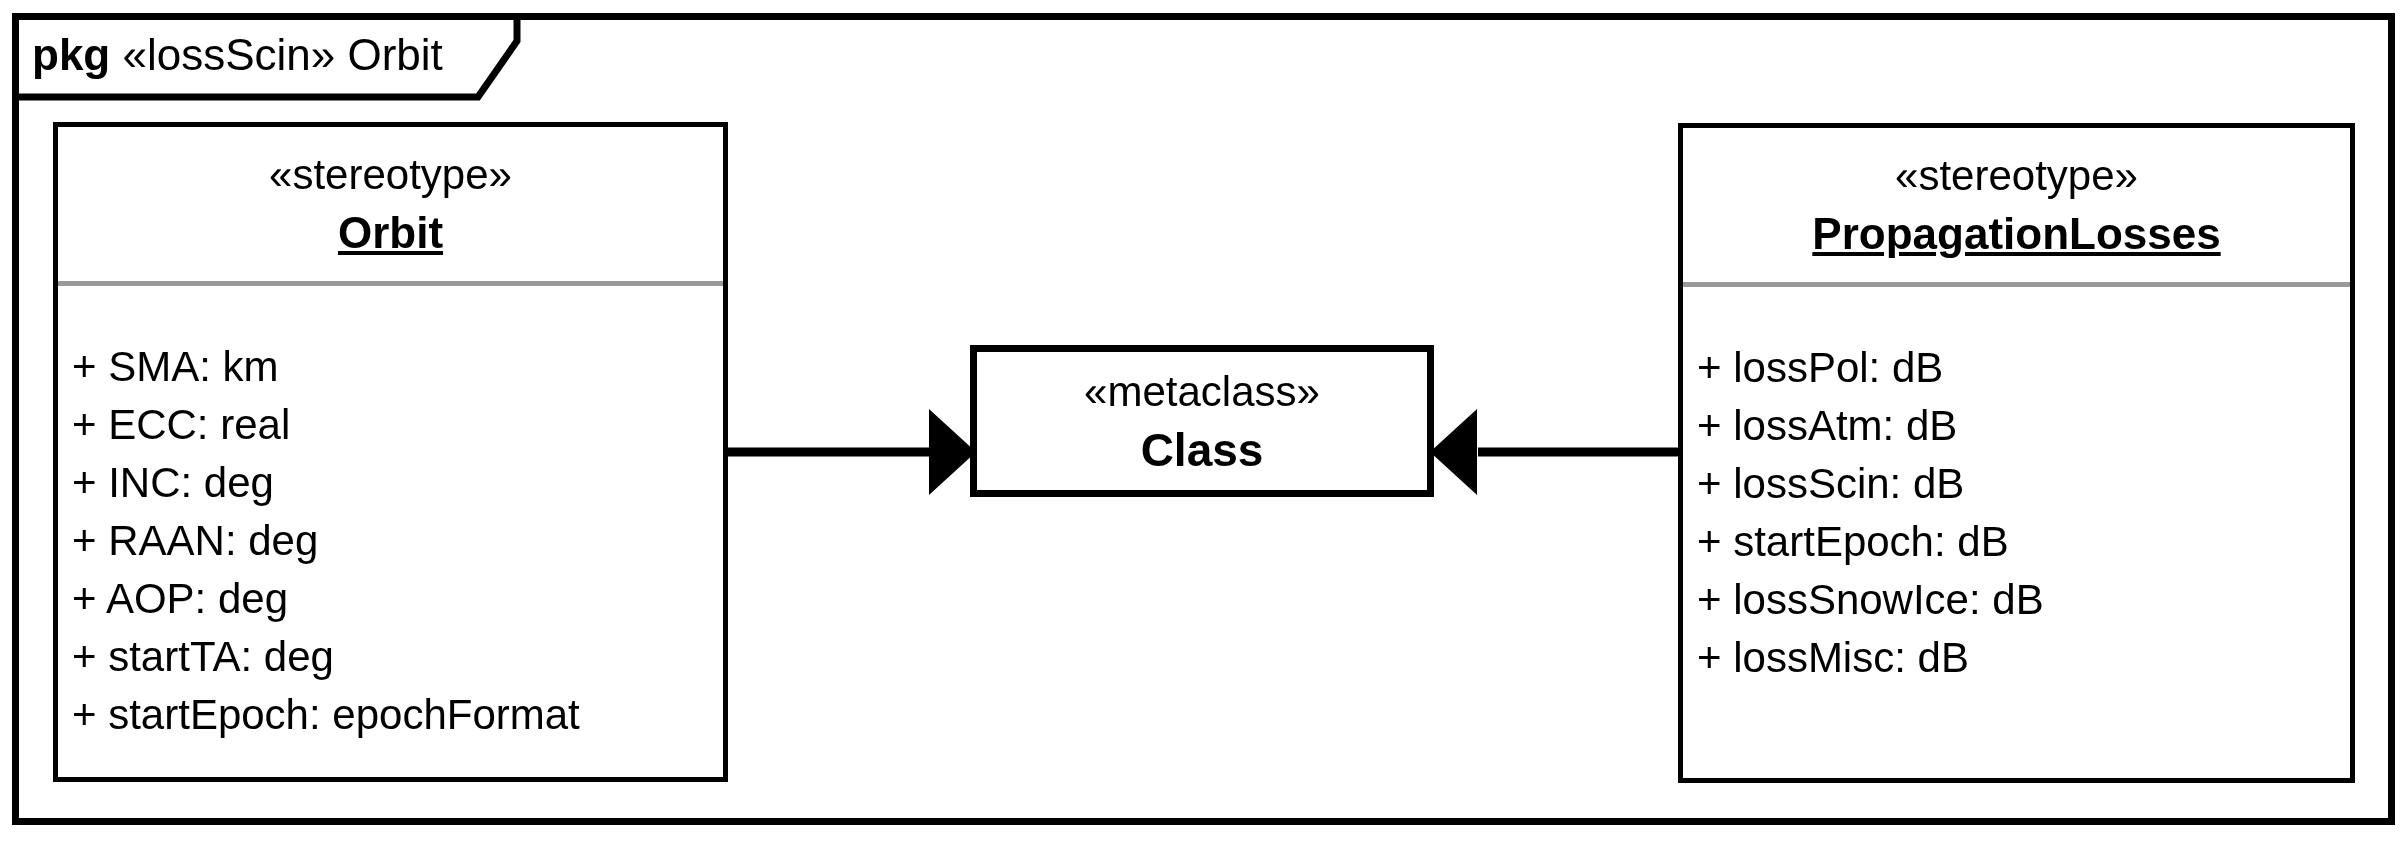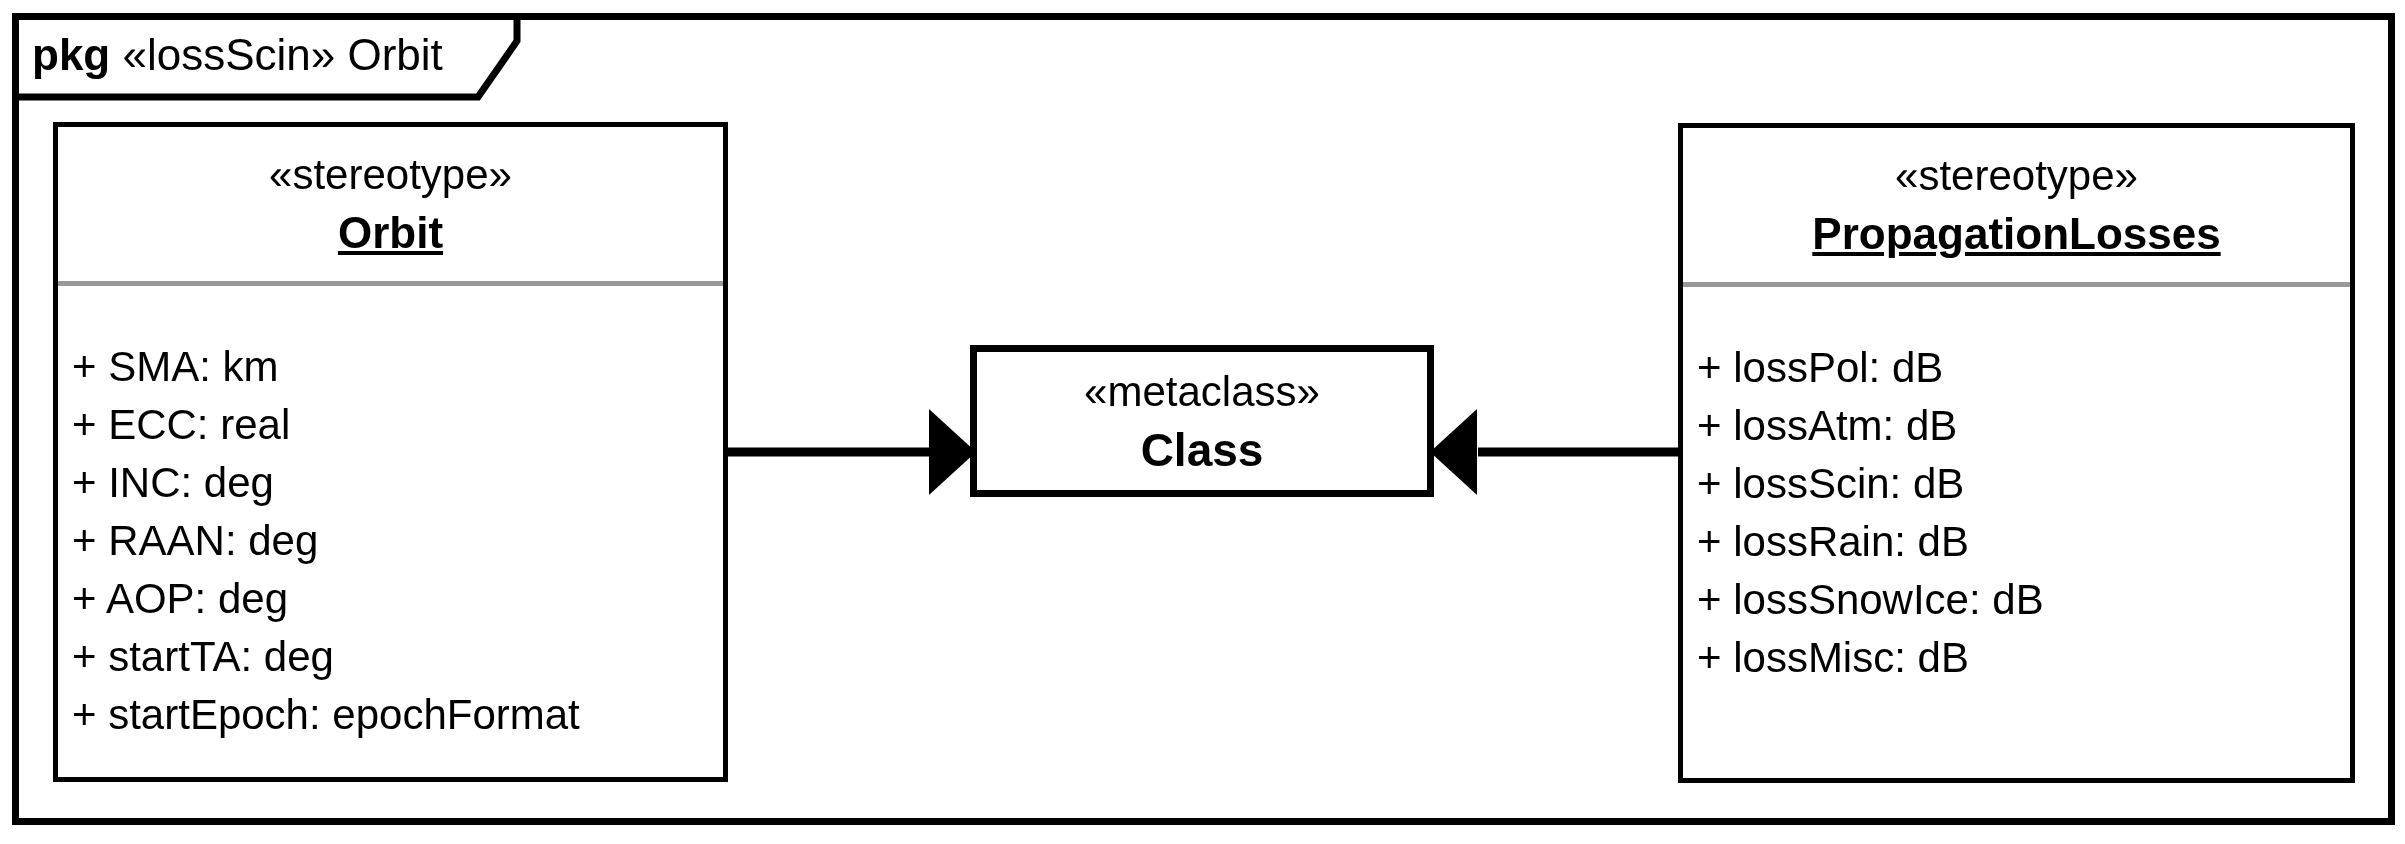--- a/index.html
+++ b/index.html
@@ -152,19 +152,19 @@
   <div class="uml-class losses-class">
     <div class="head">
       <div class="stereo">«stereotype»</div>
       <div class="cname">PropagationLosses</div>
     </div>
     <div class="sep"></div>
     <div class="attrs">
         <div class="attr-line">+ lossPol: dB</div>
         <div class="attr-line">+ lossAtm: dB</div>
         <div class="attr-line">+ lossScin: dB</div>
-        <div class="attr-line">+ lossRain: dB</div>
+        <div class="attr-line">+ startEpoch: dB</div>
         <div class="attr-line">+ lossSnowIce: dB</div>
         <div class="attr-line">+ lossMisc: dB</div>
       </div>
   </div>
 
 </div>
 
 </body></html>

